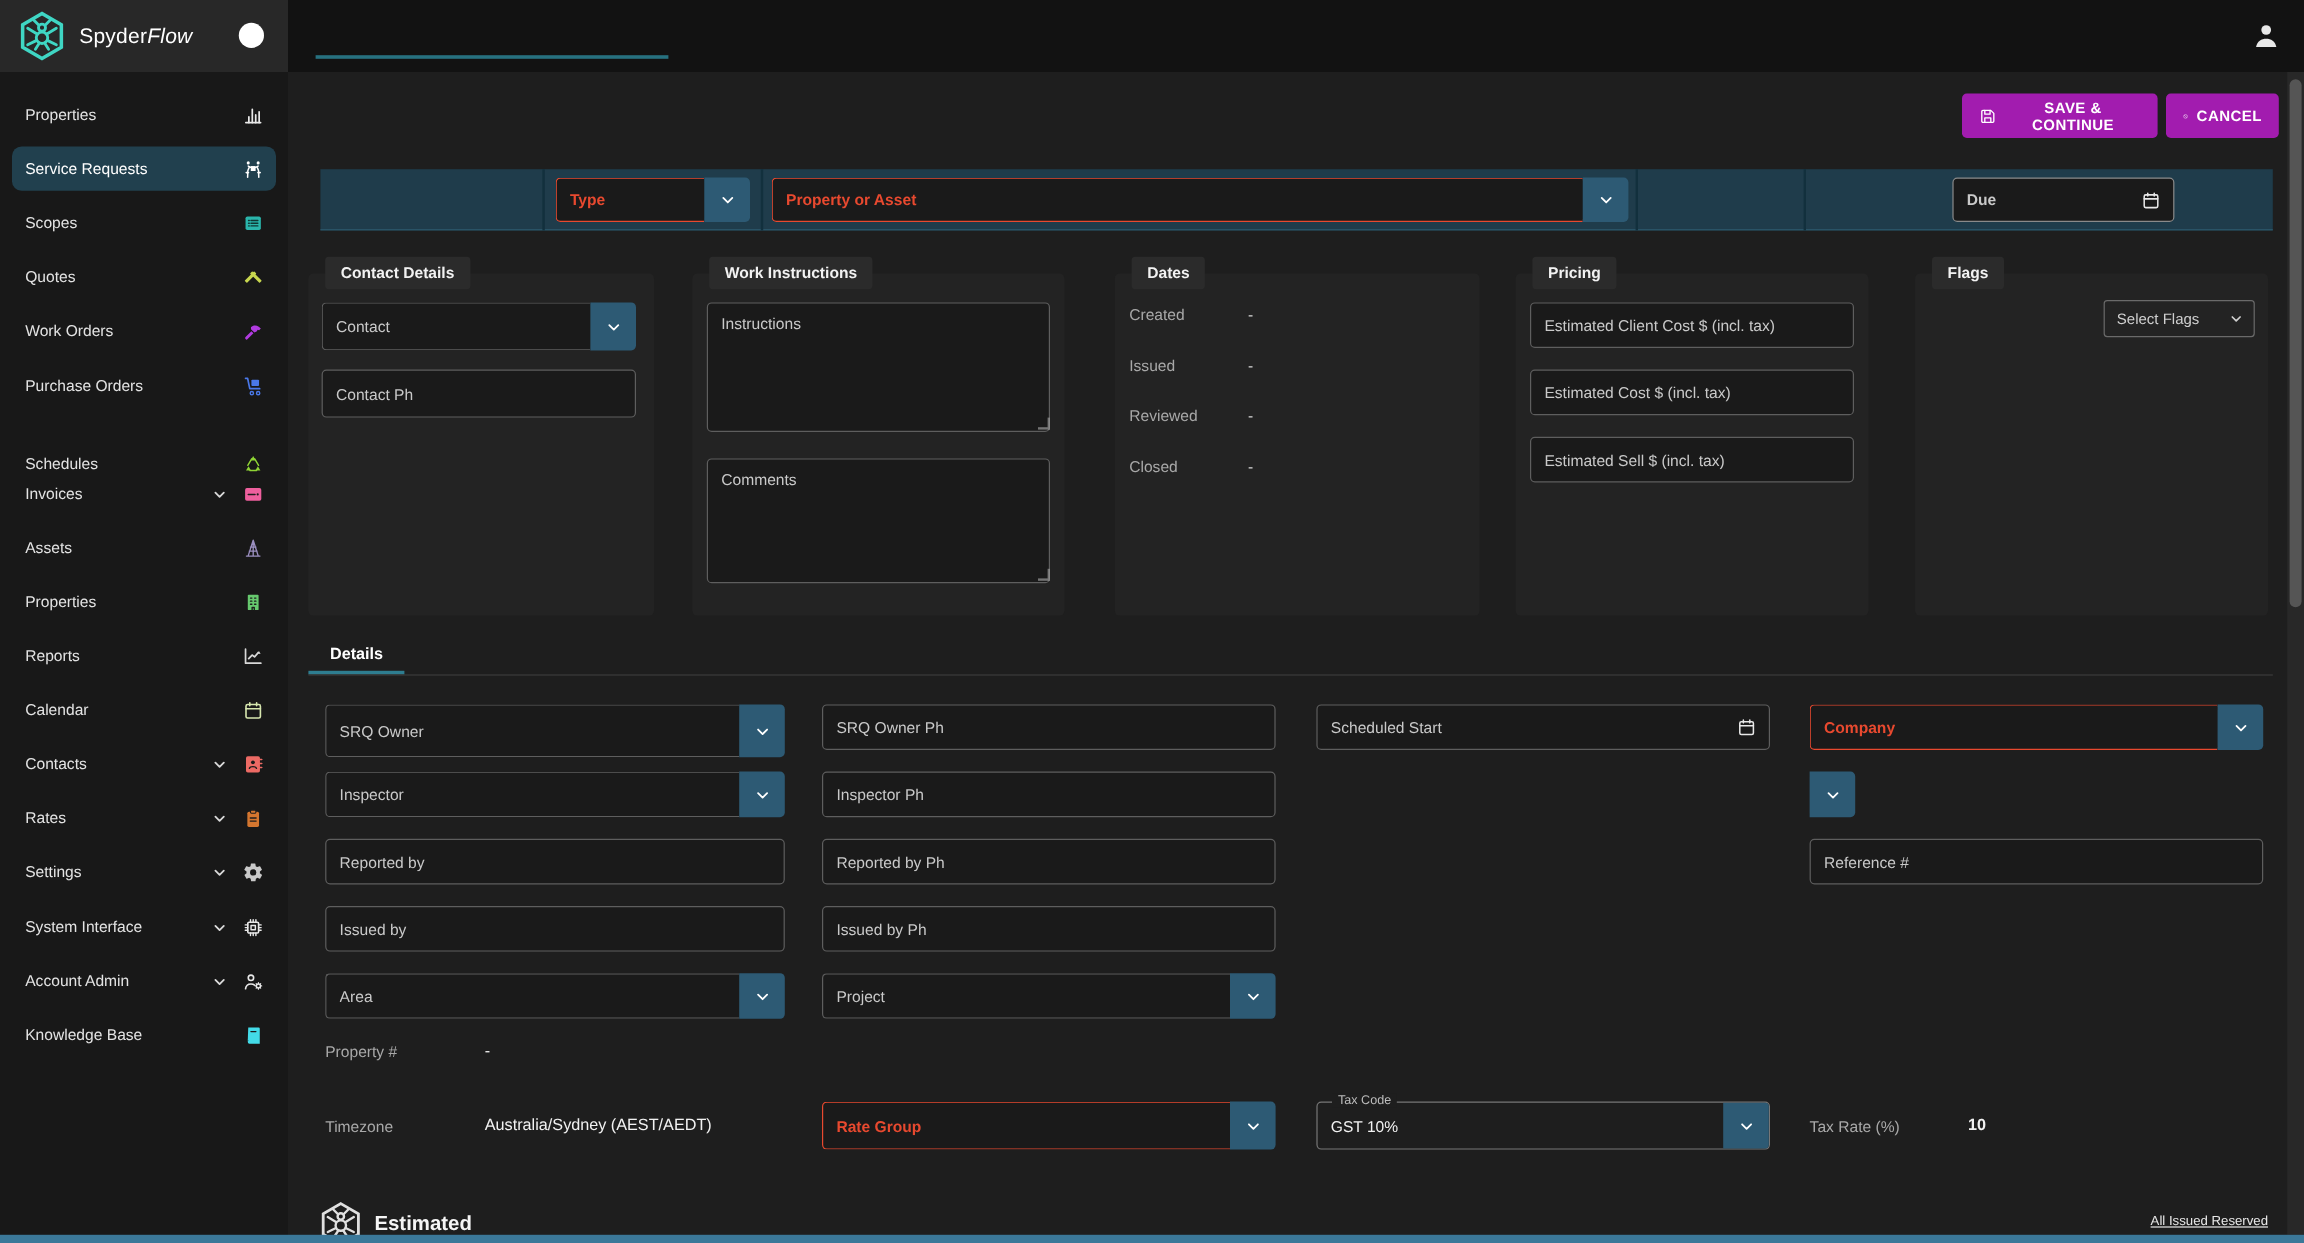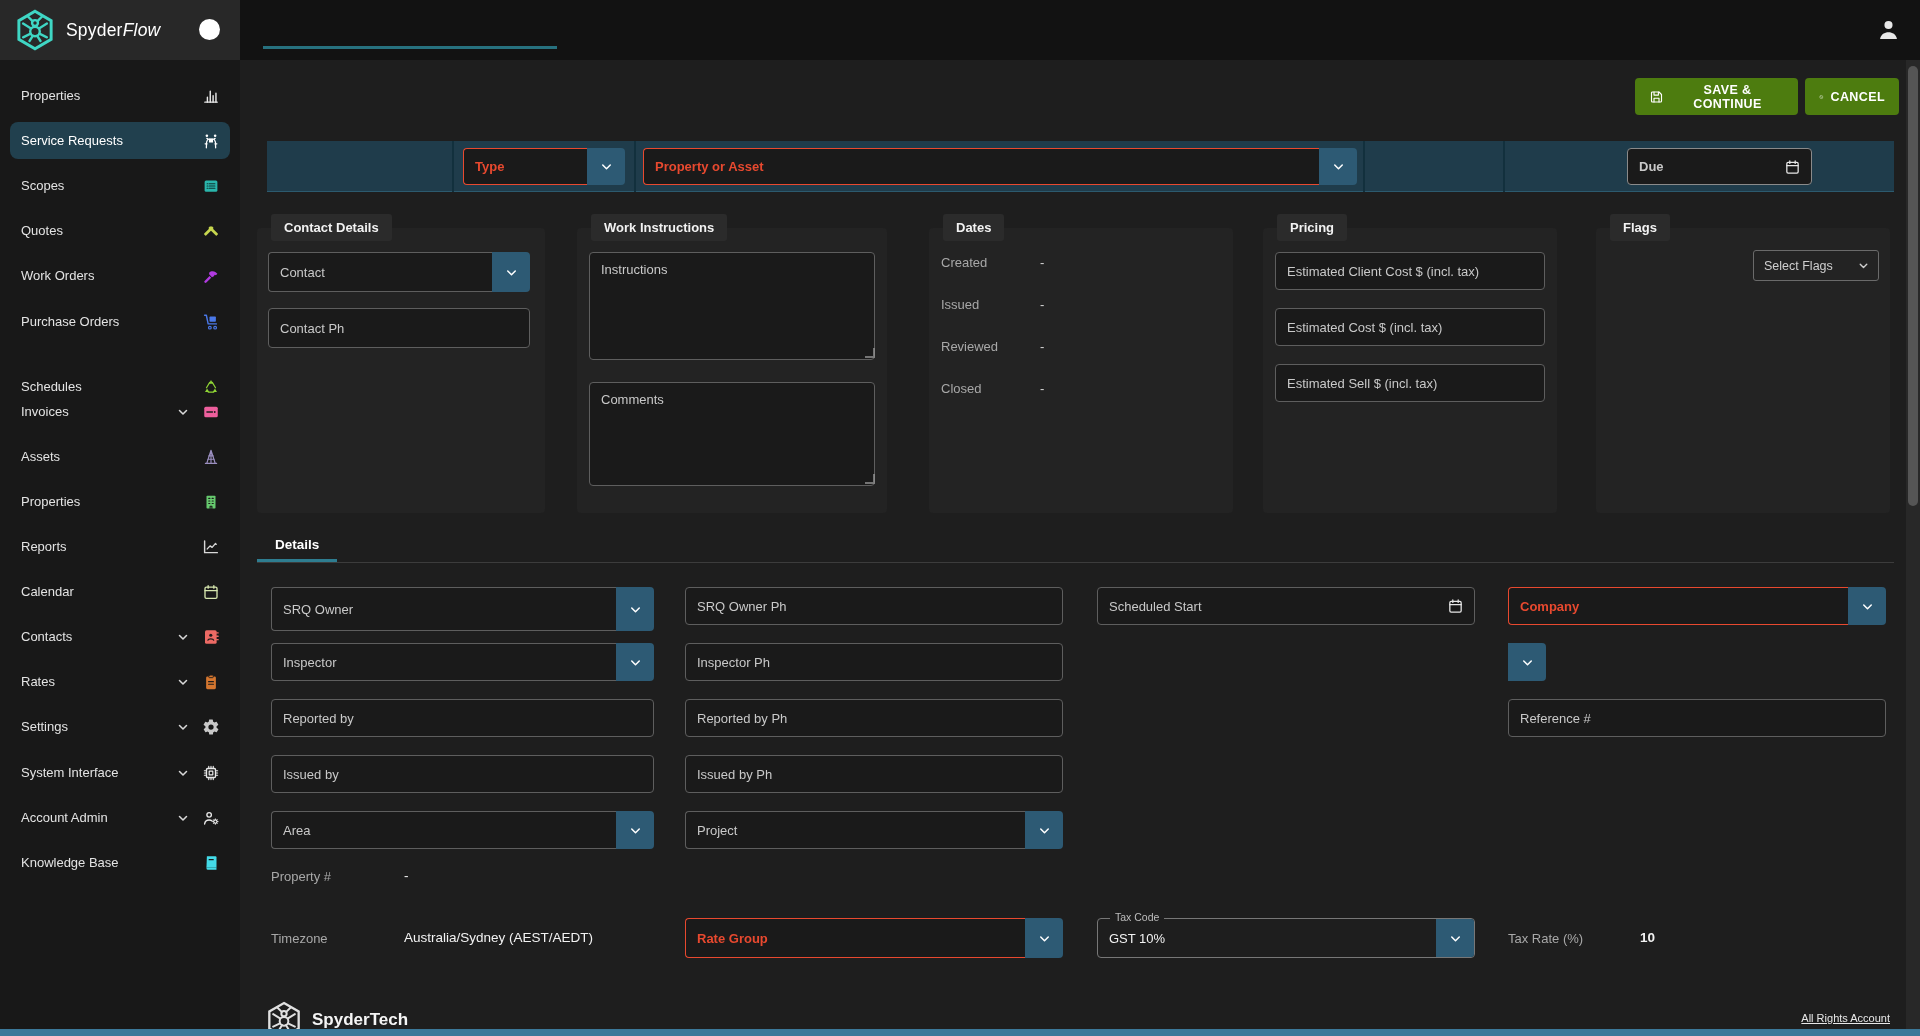--- a/index.html
+++ b/index.html
@@ -28,21 +28,21 @@
   
   #header { left:240px; top:0; width:1680px; height:60px; background:#121212; z-index:2; }
   #title-box { position:absolute; left:23px; top:10px; width:294px; height:37px;
                background:#1a1a1a; display:flex; align-items:center; }
   #page-title { font-size:15.5px; font-weight:bold; color:#fff; padding-left:4px; white-space:nowrap; }
   #title-underline { position:absolute; left:23px; top:46px; width:294px; height:3px; background:#27717f; }
   #account-icon { position:absolute; right:18px; top:16px; width:27px; height:27px; color:#e8e8e8; cursor:pointer; }
   #account-icon svg { width:100%; height:100%; }
 
   
-  .btn { position:absolute; top:78px; height:37px; background:#4d7c0f; border:none; border-radius:4px;
+  .btn { position:absolute; top:78px; height:37px; background:#a21caf; border:none; border-radius:4px;
          color:#fff; font-family:inherit; font-size:12.5px; font-weight:bold; letter-spacing:.4px;
          display:flex; align-items:center; justify-content:flex-end; gap:7px; cursor:pointer; padding:0 14px; }
   .btn svg { width:16px; height:16px; }
   #save-btn { left:1635px; width:163px; }
   #cancel-btn { left:1805px; width:94px; }
 
   
   #topbar { left:267px; top:141px; width:1627px; height:51px; background:#1f3c4b;
             border-bottom:1px solid #2c5a6e; }
   .topbar-divider { position:absolute; top:141px; width:2px; height:51px; background:#12303d; }
@@ -568,19 +568,19 @@
 <span class="fvalue bold" style="left:1640px;top:930px;">10</span>
 
 <span class="abs" id="footer-logo">
   <svg viewBox="0 0 24 24" fill="none" stroke="currentColor" stroke-linecap="round">
     <path d="M12 1.8 20.8 6.9v10.2L12 22.2 3.2 17.1V6.9Z" stroke-width="1.4"></path>
     <circle cx="12" cy="8.2" r="1.6" stroke-width="1.2"></circle>
     <circle cx="12" cy="12.8" r="2.6" stroke-width="1.2"></circle>
     <path d="M10.5 7 8 4.5M13.5 7 16 4.5M9.6 11 5.5 8.5M14.4 11l4.1-2.5M9.6 14l-4.1 2M14.4 14l4.1 2M10.8 15.2 9 18M13.2 15.2 15 18" stroke-width="1.2"></path>
   </svg>
 </span>
-<span class="abs" id="footer-name">SpyderTech</span>
-<span class="abs" id="footer-rights">All Rights Account</span>
+<span class="abs" id="footer-name">Estimated</span>
+<span class="abs" id="footer-rights">All Issued Reserved</span>
 
 <div class="abs" id="vscroll">
   <div id="vscroll-thumb"></div>
 </div>
 <div class="abs" id="hscroll"></div>
 
 </body></html>

